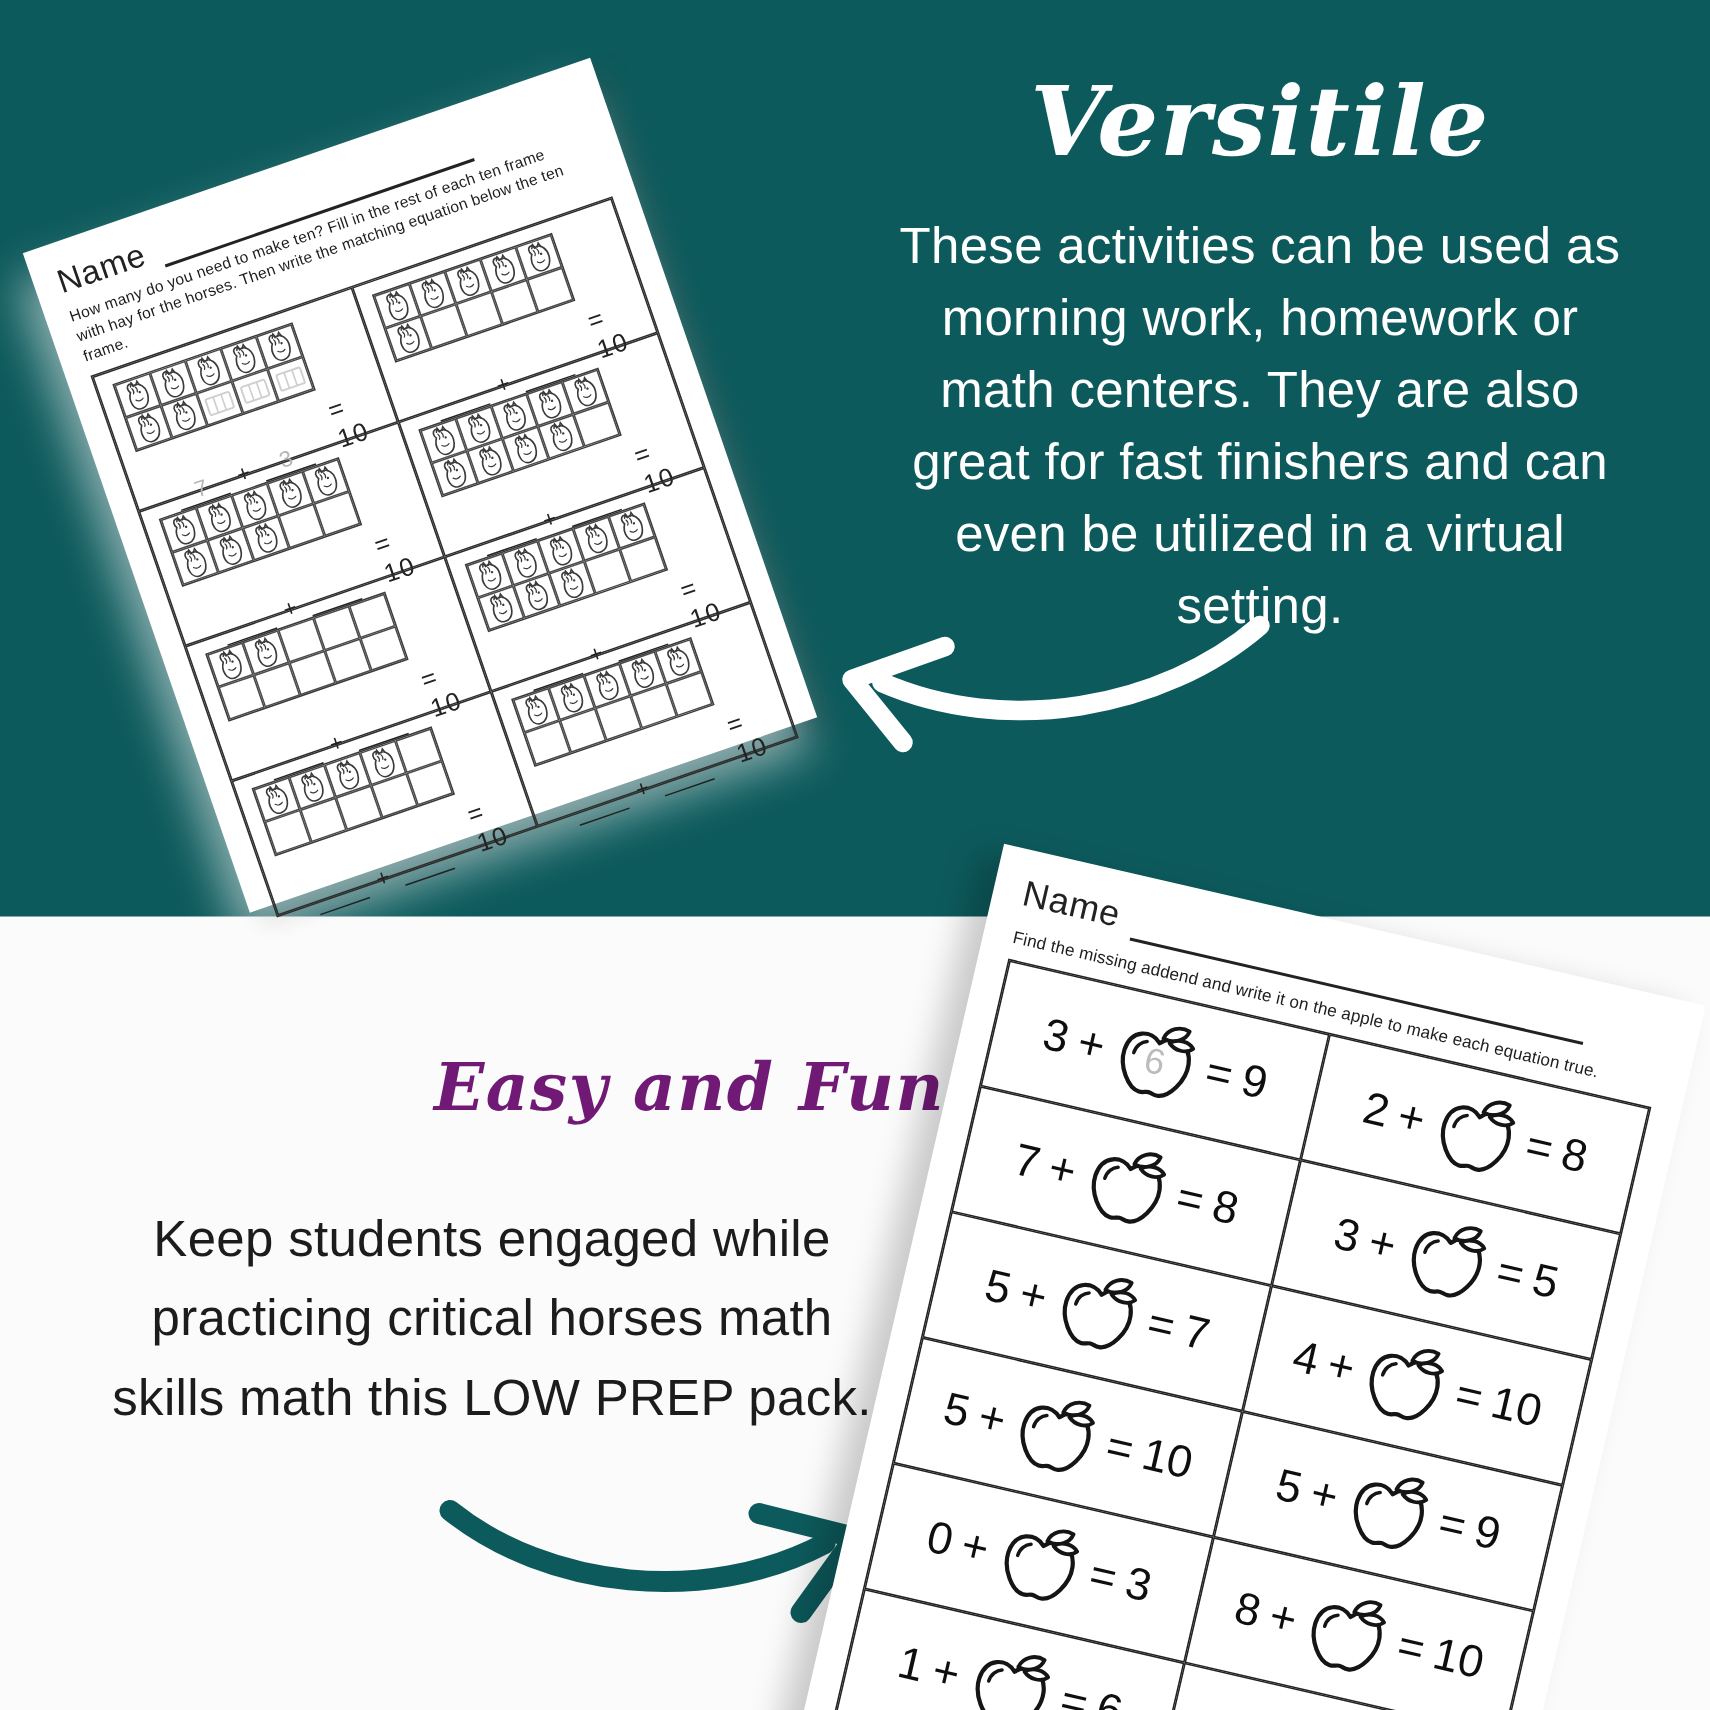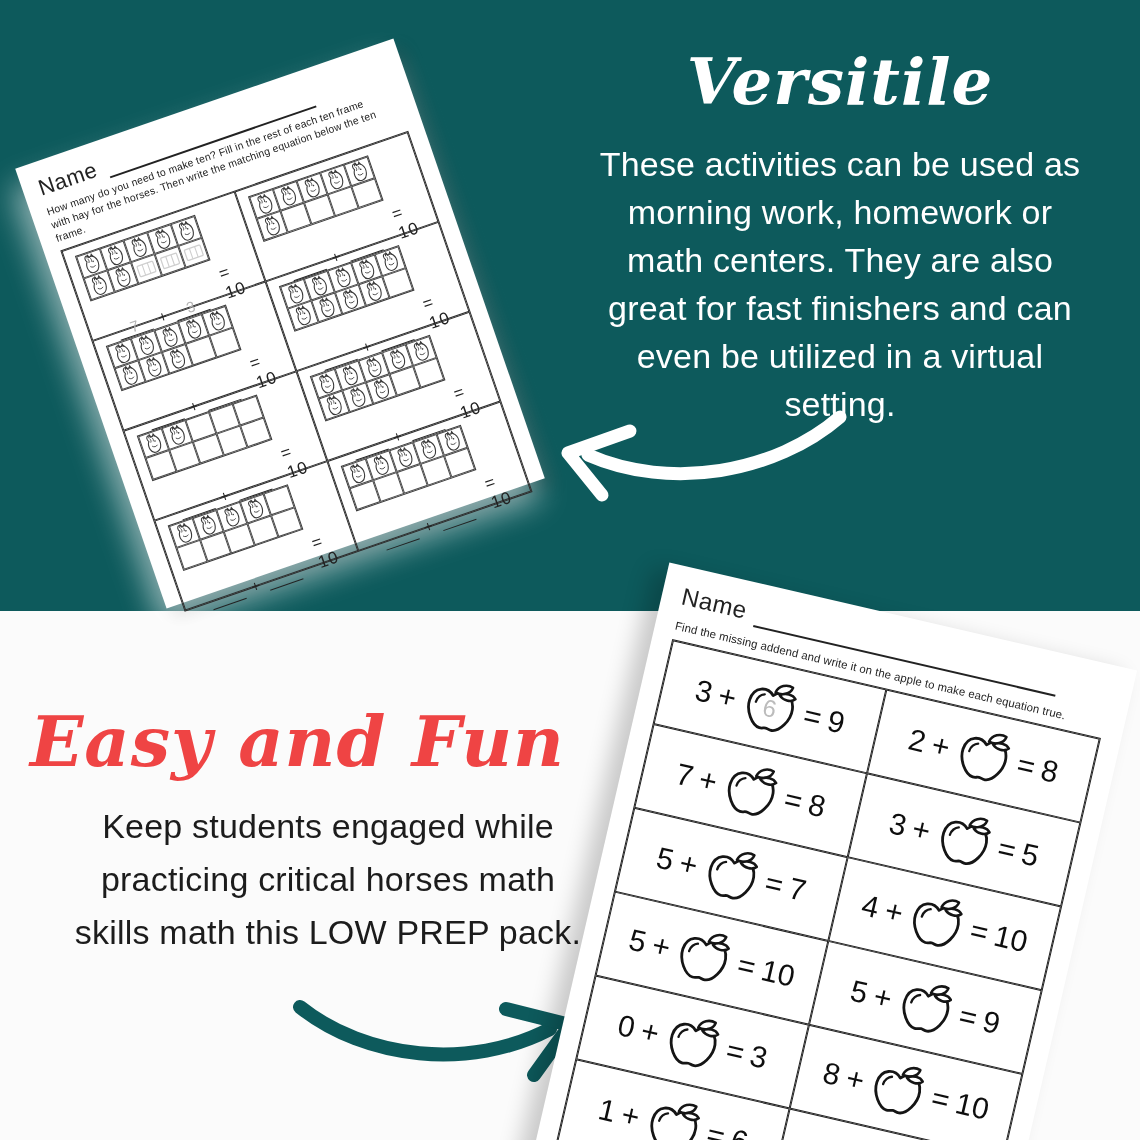--- a/index.html
+++ b/index.html
@@ -6,22 +6,22 @@
   .canvas{position:relative;width:1140px;height:1140px;overflow:hidden;background:#fbfbfb;
           font-family:"Liberation Sans",sans-serif;}
   .teal-band{position:absolute;left:0;top:0;width:1140px;height:611px;background:#0d5a5c;}
 
   
   .h-script{font-family:"DejaVu Serif",serif;font-style:italic;font-weight:700;letter-spacing:1px;}
   .versitile{position:absolute;left:520px;top:44px;width:640px;text-align:center;
              font-size:64px;color:#ffffff;}
   .top-par{position:absolute;left:515px;top:140px;width:650px;text-align:center;
            font-size:34px;line-height:48px;color:#ffffff;font-weight:400;letter-spacing:.2px;}
-  .easyfun{position:absolute;left:30px;top:700px;width:600px;text-align:left;
-           font-size:70px;color:#ef4444;}
+  .easyfun{position:absolute;left:30px;top:700px;width:600px;text-align:right;
+           font-size:44px;color:#701a75;}
   .bottom-par{position:absolute;left:8px;top:800px;width:640px;text-align:center;
               font-size:34px;line-height:53px;color:#1c1c1c;letter-spacing:.2px;}
 
   
   .paper{position:absolute;background:#ffffff;box-sizing:border-box;}
   .paper-top{left:80px;top:91px;width:400px;height:465px;transform:rotate(-19deg);
              box-shadow:-10px 18px 30px rgba(255,255,255,.55), 6px 10px 16px rgba(0,0,0,.18);
              padding:14px 16px 0;}
   .paper-bottom{left:589px;top:608px;width:480px;height:660px;transform:rotate(13deg);
              box-shadow:-14px 8px 22px rgba(0,0,0,.20);

